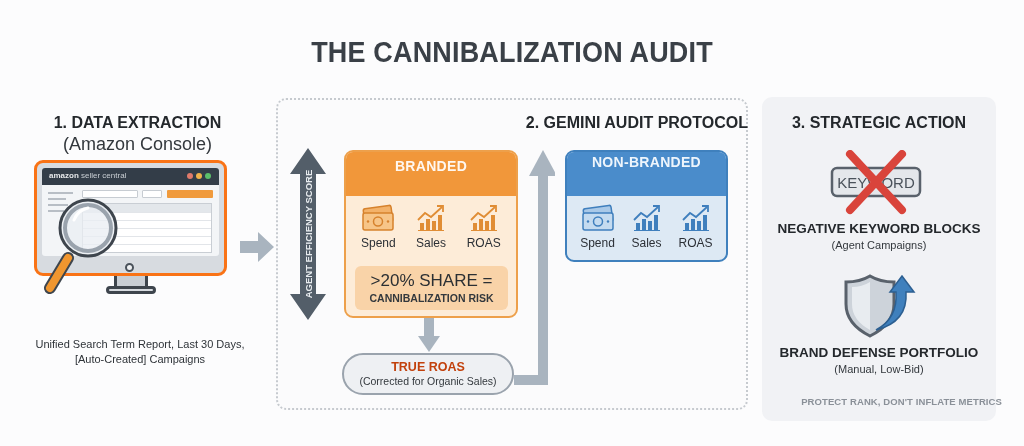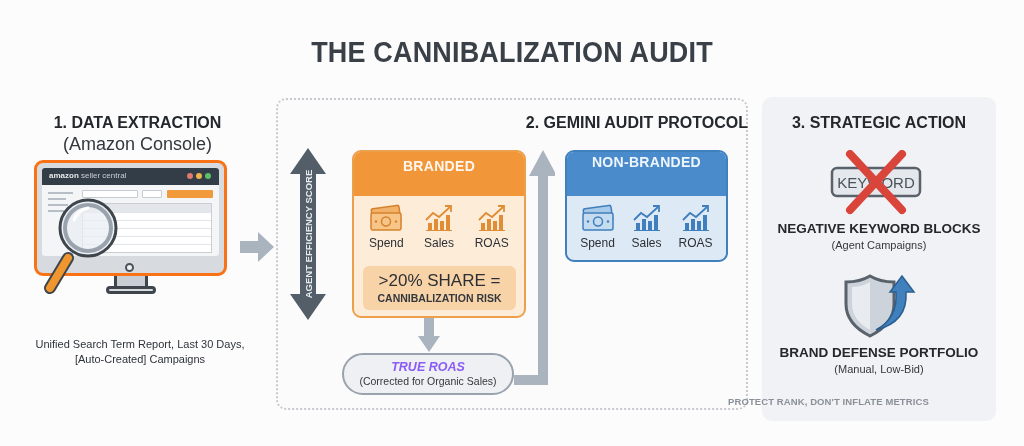--- a/index.html
+++ b/index.html
@@ -52,57 +52,57 @@
 
   .arrow-right { left: 240px; top: 232px; }
 
   
   .s2-box { left: 276px; top: 98px; width: 472px; height: 312px; border: 2px dotted #c6cacf; border-radius: 10px; background: #fbfbfc; }
   .s2-title { left: 276px; width: 472px; top: 114px; text-align: right; font-size: 16px; font-weight: bold; color: #24282c; }
 
   .eff-arrow { left: 290px; top: 148px; }
 
   
-  .branded { left: 352px; top: 150px; width: 174px; height: 168px; border: 2px solid #eda04b; border-radius: 9px; background: #fdecd8; overflow: hidden; }
+  .branded { left: 344px; top: 150px; width: 174px; height: 168px; border: 2px solid #eda04b; border-radius: 9px; background: #fdecd8; overflow: hidden; }
   .branded .head { height: 44px; background: #f1973a; text-align: center; padding-top: 6px; }
   .card-h1 { font-size: 14px; font-weight: bold; color: #fff7ef; letter-spacing: 0.3px; }
   .card-h2 { font-size: 10.5px; color: #fde2c3; margin-top: 2px; }
   .metrics { display: flex; justify-content: space-around; padding: 8px 6px 0 6px; }
   .metric { display: flex; flex-direction: column; align-items: center; width: 50px; }
   .metric svg { height: 28px; }
   .metric .lbl { font-size: 12px; margin-top: 4px; color: #2c3036; }
   .risk { position: absolute; left: 9px; top: 114px; width: 153px; height: 44px; background: #f9d3a8; border-radius: 6px; text-align: center; }
   .risk .big { font-size: 17px; font-weight: normal; color: #2b2f33; margin-top: 5px; }
   .risk .small { font-size: 10.5px; font-weight: bold; color: #33383d; margin-top: 1px; }
 
   .down-arrow { left: 418px; top: 318px; }
 
   .true-roas { left: 342px; top: 353px; width: 172px; height: 42px; border: 2px solid #9aa3ad; border-radius: 21px; background: #eef0f3; text-align: center; }
-  .true-roas .t1 { font-size: 12.5px; font-weight: bold; color: #8b5cf6; margin-top: 5px; font-style: italic; }
+  .true-roas .t1 { font-size: 12.5px; font-weight: bold; color: #c2410c; margin-top: 5px; }
   .true-roas .t2 { font-size: 10.5px; color: #33383d; margin-top: 1px; }
 
   .up-connector { left: 505px; top: 148px; }
 
   
   .nonbranded { left: 565px; top: 150px; width: 163px; height: 112px; border: 2px solid #3f80bd; border-radius: 9px; background: #dde9f4; overflow: hidden; }
   .nonbranded .head { height: 44px; background: #4a8ccb; text-align: center; padding-top: 2px; }
   .nonbranded .card-h1 { color: #eef5fc; }
   .nonbranded .card-h2 { color: #d6e6f6; }
   .nonbranded .metrics { padding-top: 8px; }
 
   
   .s3-box { left: 762px; top: 97px; width: 234px; height: 324px; background: #f1f2f5; border-radius: 10px; }
   .s3-title { left: 762px; width: 234px; top: 114px; text-align: center; font-size: 16px; font-weight: bold; color: #24282c; }
   .kw-icon { left: 828px; top: 150px; }
   .neg-title { left: 762px; width: 234px; top: 221px; text-align: center; font-size: 13.5px; font-weight: bold; color: #24282c; }
   .neg-sub { left: 762px; width: 234px; top: 239px; text-align: center; font-size: 11px; color: #33383d; }
   .shield { left: 842px; top: 274px; }
   .def-title { left: 762px; width: 234px; top: 345px; text-align: center; font-size: 13.5px; font-weight: bold; color: #24282c; }
   .def-sub { left: 762px; width: 234px; top: 363px; text-align: center; font-size: 11px; color: #33383d; }
-  .protect { left: 728px; width: 234px; top: 396px; text-align: left; font-size: 9.5px; font-weight: bold; color: #8a9098; letter-spacing: 0.1px; }
+  .protect { left: 768px; width: 234px; top: 396px; text-align: right; font-size: 9.5px; font-weight: bold; color: #8a9098; letter-spacing: 0.1px; }
 </style>
 </head>
 <body>
 
 <div class="abs main-title">THE CANNIBALIZATION AUDIT</div>
 
 <div class="abs s1-title">1. DATA EXTRACTION</div>
 <div class="abs s1-sub">(Amazon Console)</div>
 
 <div class="abs monitor">

